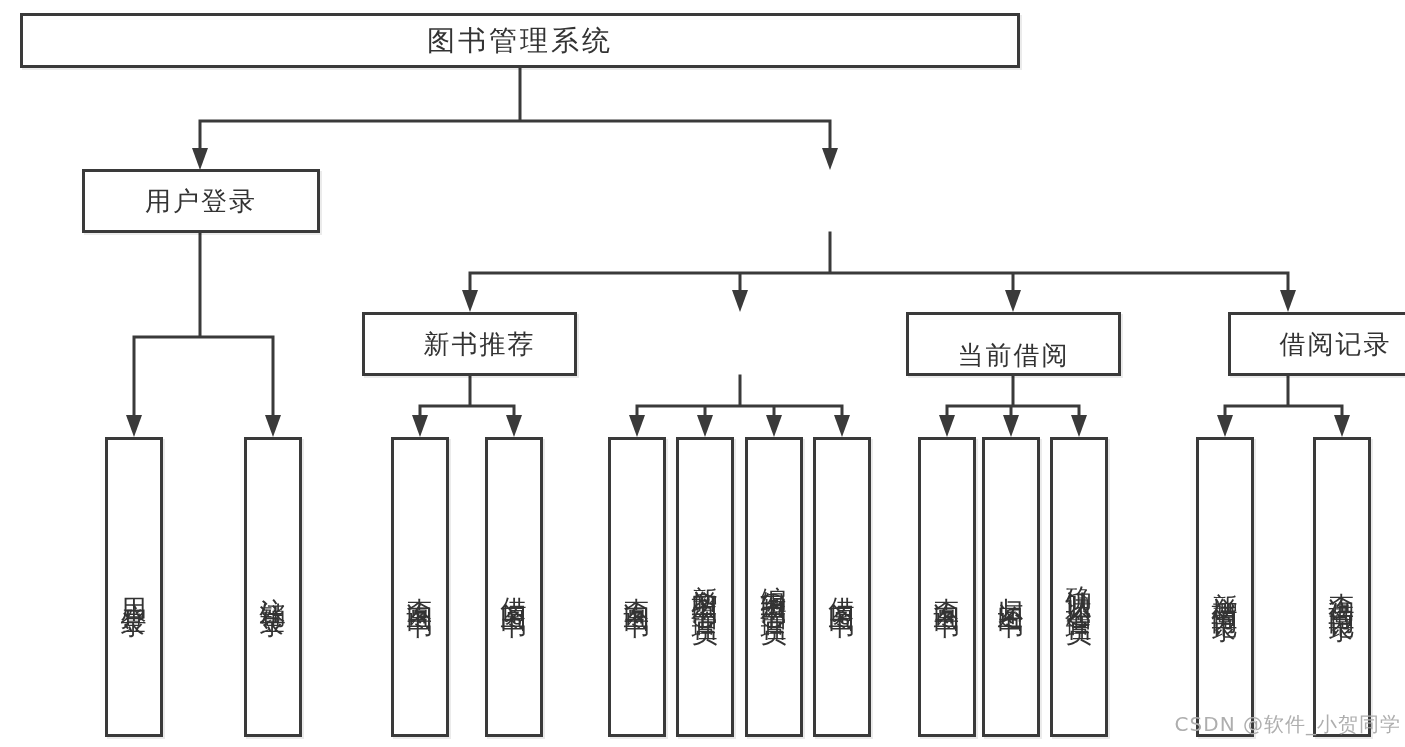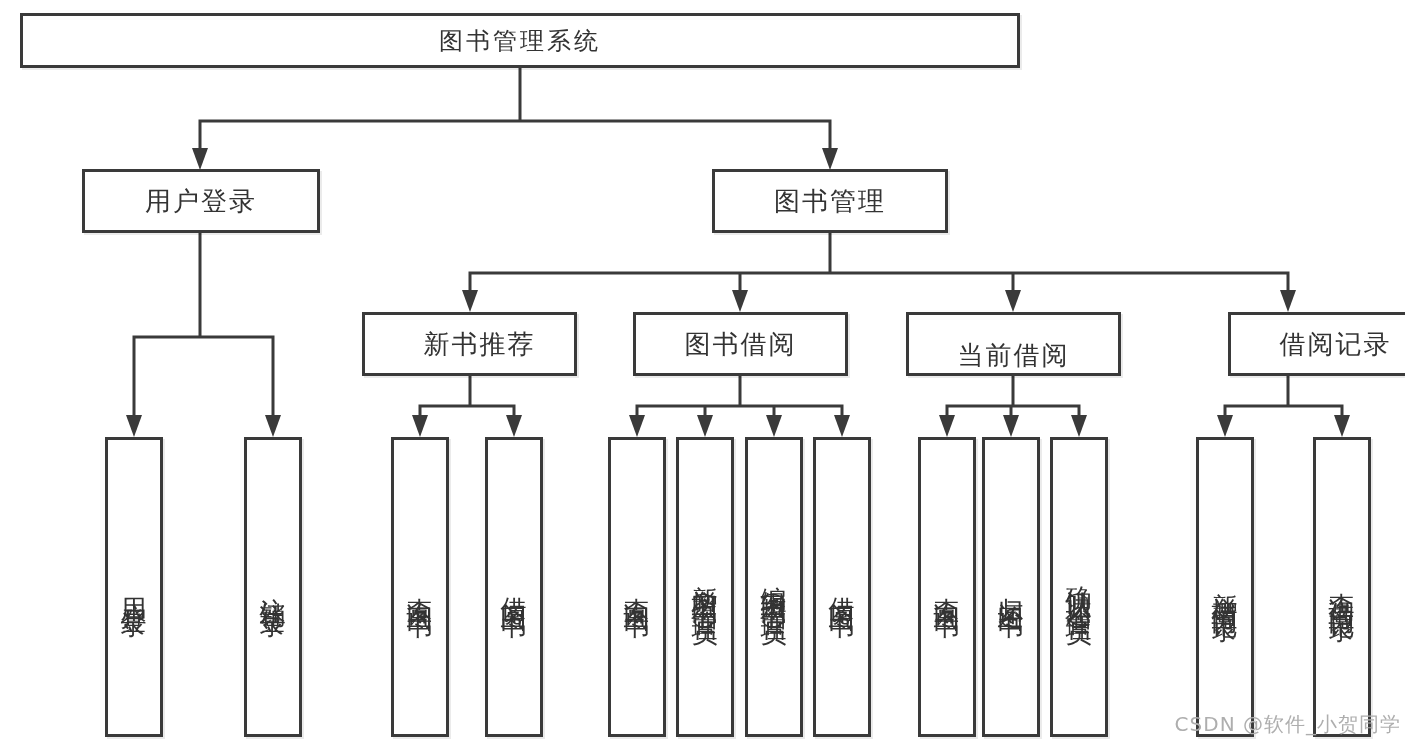--- a/index.html
+++ b/index.html
@@ -22,21 +22,21 @@
   .box{
     position:absolute;
     box-sizing:border-box;
     background:#ffffff;
     border:3px solid var(--line);
     display:flex;align-items:center;justify-content:center;
     color:var(--ink);
     box-shadow:2px 2px 0 rgba(0,0,0,0.08);
   }
   .h-label{font-size:26px;letter-spacing:2px;white-space:nowrap;}
-  .root-label{font-size:24px;letter-spacing:3px;white-space:nowrap;}
+  .root-label{font-size:28px;letter-spacing:3px;white-space:nowrap;}
   .v-label{
     writing-mode:vertical-rl;
     font-size:26px;
     letter-spacing:5px;
     line-height:1;
     white-space:nowrap;
   }
   
   .b-root{left:20px;top:13px;width:1000px;height:55px;}
   .b-user{left:82px;top:169px;width:238px;height:64px;}
@@ -110,29 +110,23 @@
     </g>
   </svg>
 
   <div class="box b-root">
     <span class="root-label">图书管理系统</span>
   </div>
 
   <div class="box b-user">
     <span class="h-label">用户登录</span>
   </div>
-  <div class="box b-mgmt">
-    <span class="h-label">图书管理</span>
-  </div>
 
   <div class="box b-nb">
     <span class="h-label">新书推荐</span>
-  </div>
-  <div class="box b-bb">
-    <span class="h-label">图书借阅</span>
   </div>
   <div class="box b-cb">
     <span class="h-label">当前借阅</span>
   </div>
   <div class="box b-br">
     <span class="h-label">借阅记录</span>
   </div>
 
   <div class="box leaf lf-a1">
     <span class="v-label">用户登录</span>

